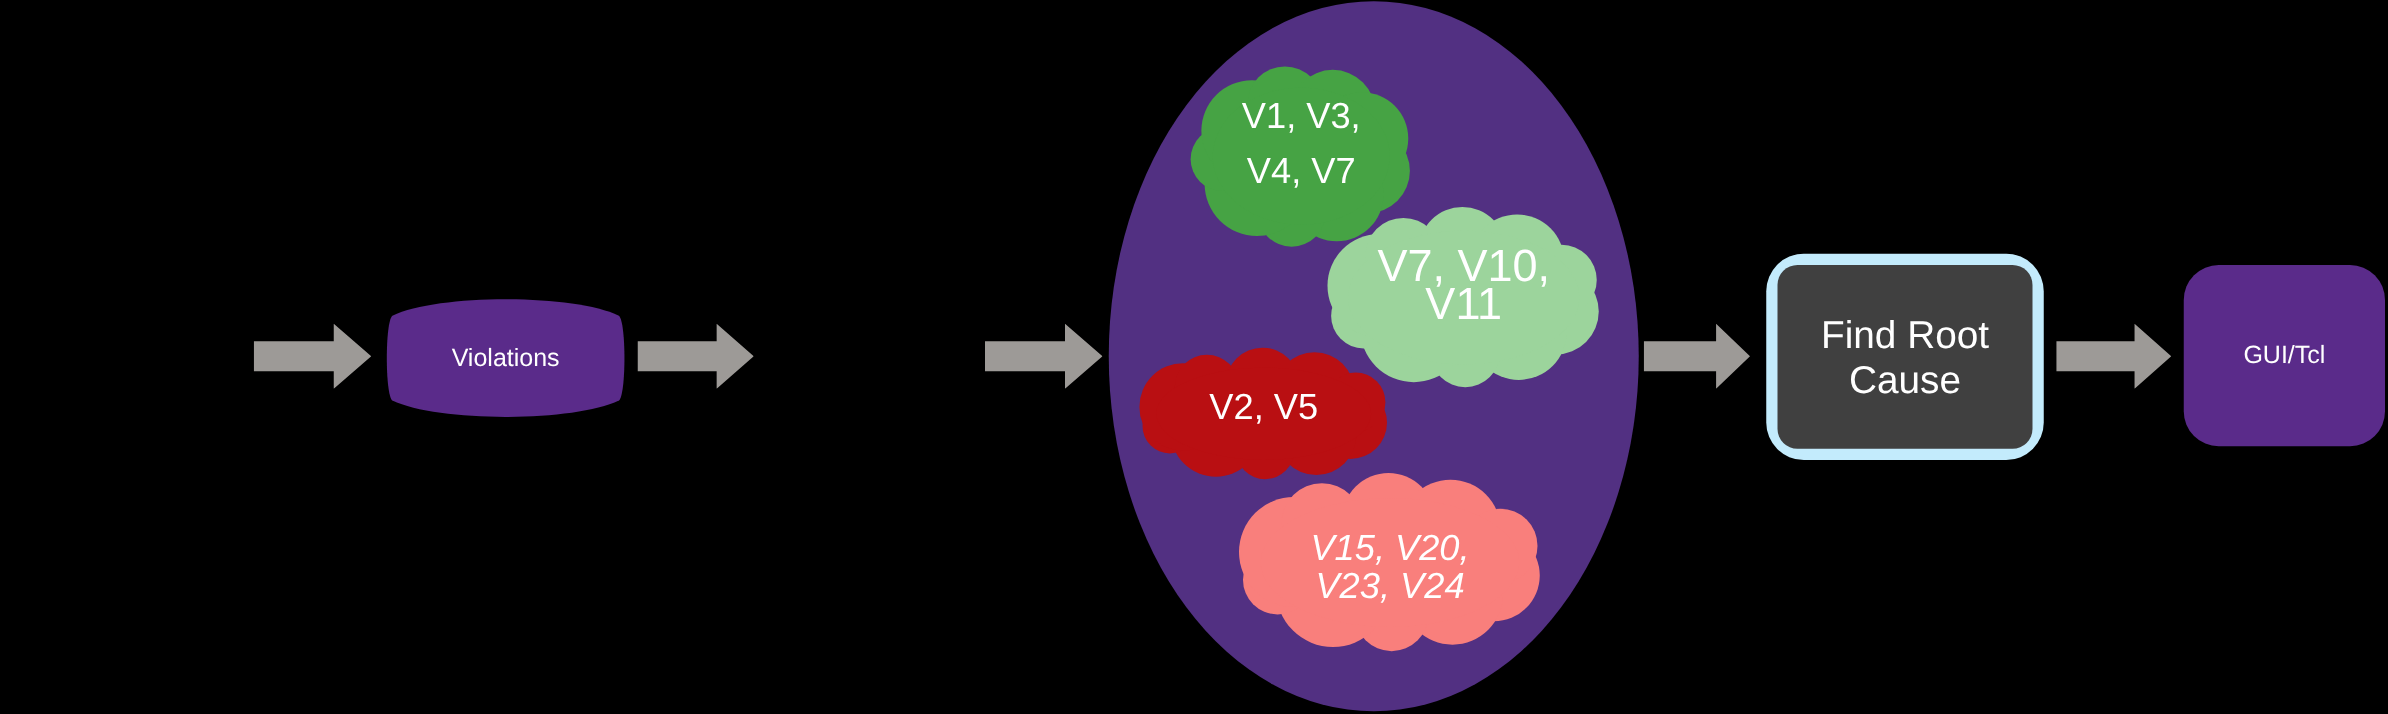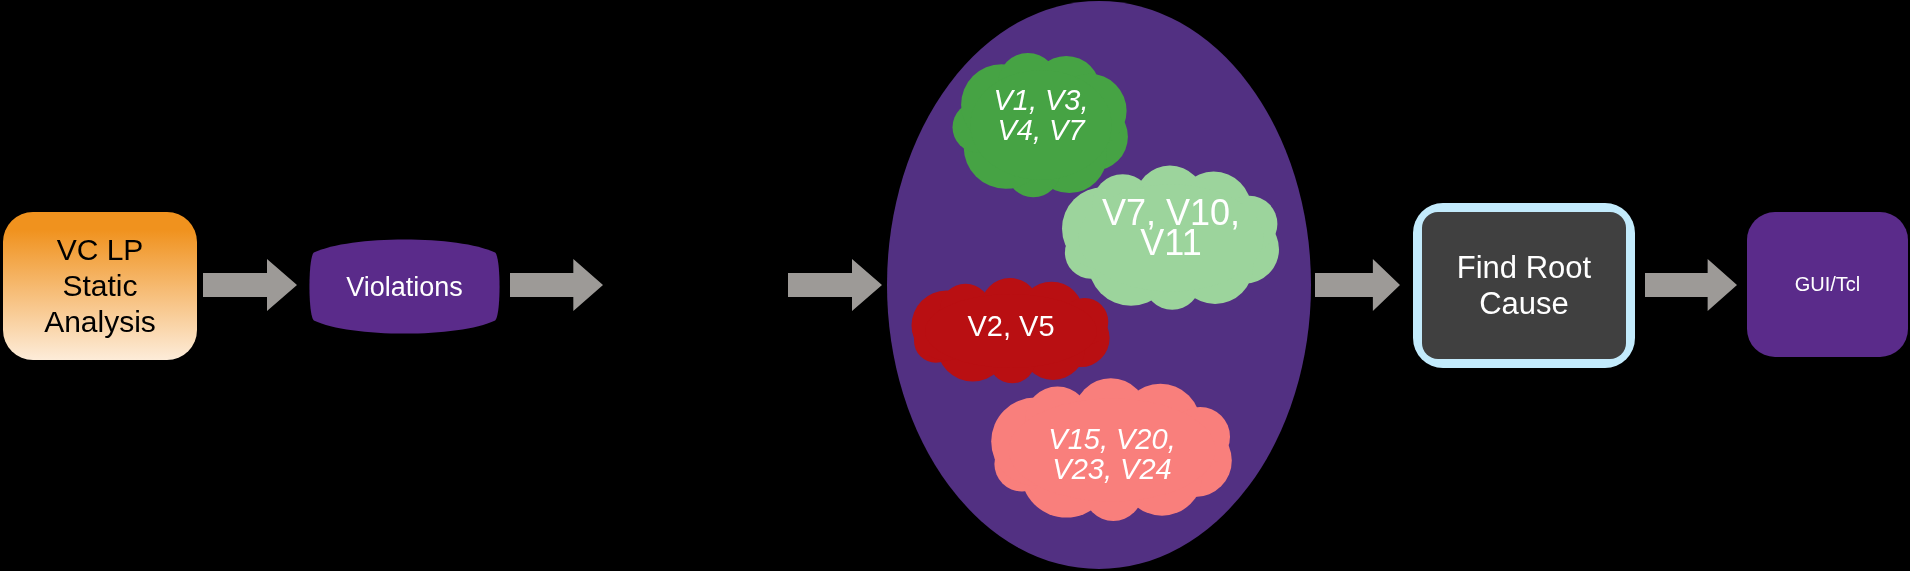--- a/index.html
+++ b/index.html
@@ -12,35 +12,30 @@
   .cloud-svg{overflow:visible;display:block;}
   .shape-svg{overflow:visible;display:block;}
   .cloud-lbl{display:flex;align-items:center;justify-content:center;}
   .cloud-lbl .lbl{transform:translateY(-10px);}
 </style>
 </head>
 <body>
 
 <div id="canvas" style="background-color: rgb(0, 0, 0);">
 
-  <div class="abs node" style="left: 3px; top: 212px; width: 194px; height: 148px; border-radius: 30px; background: linear-gradient(rgb(240, 146, 30) 12%, rgb(253, 236, 217) 100%);">
-    <div class="lbl" style="font-size: 30px; line-height: 36px; color: rgb(0, 0, 0);">VC LP
-Static
-Analysis</div>
-  </div>
 
   <svg class="abs arrow-svg" style="left:203px;top:259px;" width="94" height="52" viewBox="0 0 94 52" preserveAspectRatio="none">
     <polygon points="0,14 64,14 64,0 94,26 64,52 64,38 0,38" fill="#9d9a97"></polygon>
   </svg>
 
   <div class="abs node" style="left:306px;top:238px;width:197px;height:97px;">
     <svg class="shape-svg abs" style="left:0;top:0;" width="197" height="97" viewBox="0 0 200 100" preserveAspectRatio="none">
       <path d="M 8,15 C 45,-3 155,-3 192,15 C 198,20 198,80 192,85 C 155,103 45,103 8,85 C 2,80 2,20 8,15 Z" fill="#5a2b8a"></path>
     </svg>
-    <div class="lbl" style="position:relative;font-size:27px;line-height:34px;">Violations</div>
+    <div class="lbl" style="position:relative;font-size:20px;line-height:34px;">Violations</div>
   </div>
 
   <svg class="abs arrow-svg" style="left:510px;top:259px;" width="93" height="52" viewBox="0 0 94 52" preserveAspectRatio="none">
     <polygon points="0,14 64,14 64,0 94,26 64,52 64,38 0,38" fill="#9d9a97"></polygon>
   </svg>
 
 
   <svg class="abs arrow-svg" style="left:788px;top:259px;" width="94" height="52" viewBox="0 0 94 52" preserveAspectRatio="none">
     <polygon points="0,14 64,14 64,0 94,26 64,52 64,38 0,38" fill="#9d9a97"></polygon>
   </svg>
@@ -53,21 +48,21 @@
       <circle cx="-7.7" cy="45.1" r="27.2"></circle>
       <circle cx="-35.4" cy="21.9" r="41.9"></circle>
       <circle cx="-63.0" cy="2.3" r="25.5"></circle>
       <circle cx="-39.4" cy="-20.3" r="40.5"></circle>
       <circle cx="-13.1" cy="-42.1" r="29.8"></circle>
       <circle cx="25.2" cy="-34.9" r="34.2"></circle>
       <circle cx="48.6" cy="-14.2" r="37.0"></circle>
       <ellipse cx="0" cy="0" rx="70.8" ry="54.8"></ellipse>
     </svg>
   <div class="abs cloud-lbl" style="left:955px;top:55px;width:172px;height:140px;">
-    <div class="lbl" style="font-size:29px;line-height:30px;font-style:italic;">V1, V3,
+    <div class="lbl" style="font-size:29px;line-height:44px;">V1, V3,
 V4, V7</div>
   </div>
 
   <svg class="abs cloud-svg cloud" style="left:1063px;top:169px;" width="216" height="138" viewBox="-108 -69 216 138" fill="#9cd49c">
       <circle cx="73.5" cy="11.2" r="34.5"></circle>
       <circle cx="44.1" cy="27.7" r="38.2"></circle>
       <circle cx="1.2" cy="44.0" r="27.8"></circle>
       <circle cx="-40.0" cy="24.9" r="42.8"></circle>
       <circle cx="-80.1" cy="14.7" r="26.0"></circle>
       <circle cx="-67.6" cy="-9.4" r="41.4"></circle>

